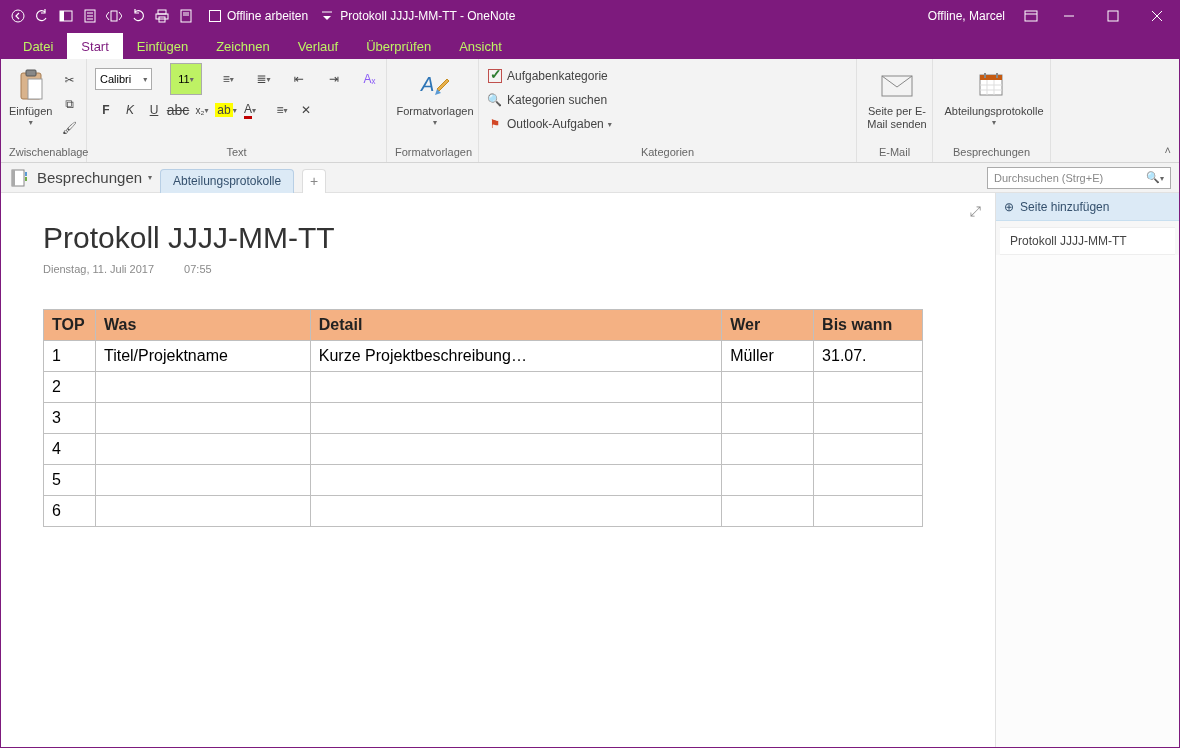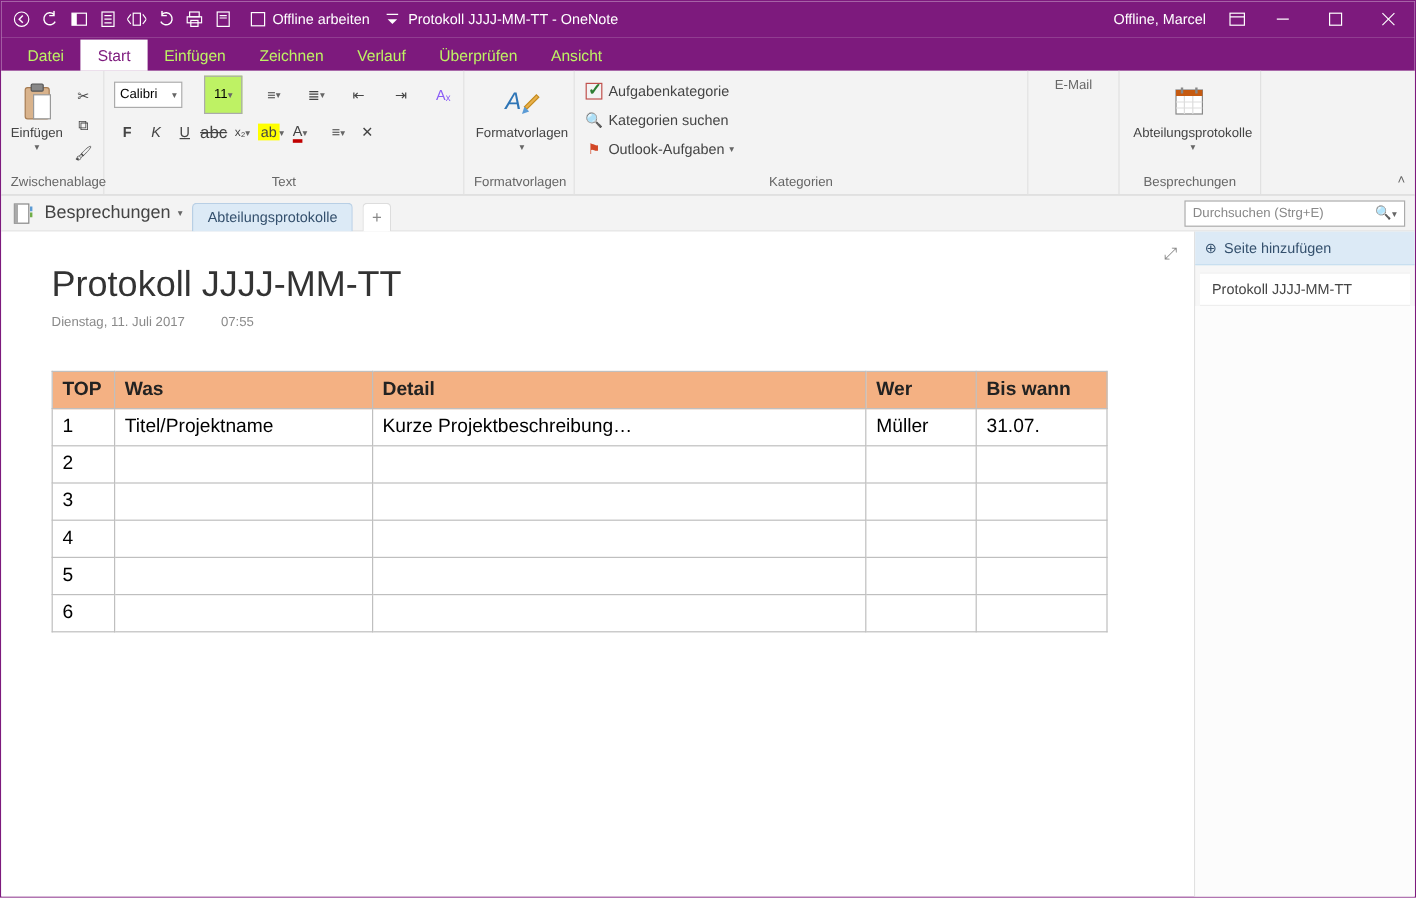--- a/index.html
+++ b/index.html
@@ -276,20 +276,29 @@
             <span class="tag-icon" style="color:#d24726">⚑</span>
             <span>Outlook-Aufgaben</span>
             <span class="caret">▾</span>
           </div>
       </div>
     </div>
     <div class="group-label">Kategorien</div>
   </div>
 
   <div class="group" style="width:76px">
+    <div class="bigbtn" style="width:64px">
+      <div class="bigicon">
+          <svg width="32" height="24" viewBox="0 0 32 24">
+            <rect x="1" y="3" width="30" height="20" fill="none" stroke="#888"></rect>
+            <path d="M1 3 L16 14 L31 3" fill="none" stroke="#888"></path>
+          </svg>
+        </div>
+      <span>Seite per E-Mail senden</span>
+    </div>
     <div class="group-label">E-Mail</div>
   </div>
 
   <div class="group" style="width:118px">
     <div class="bigbtn" style="width:106px">
       <div class="bigicon">
           <svg width="32" height="28" viewBox="0 0 32 28">
             <rect x="2" y="4" width="22" height="20" fill="#fff" stroke="#888"></rect>
             <rect x="2" y="4" width="22" height="5" fill="#c55a11"></rect>
             <line x1="7" y1="2" x2="7" y2="7" stroke="#888" stroke-width="2"></line>

